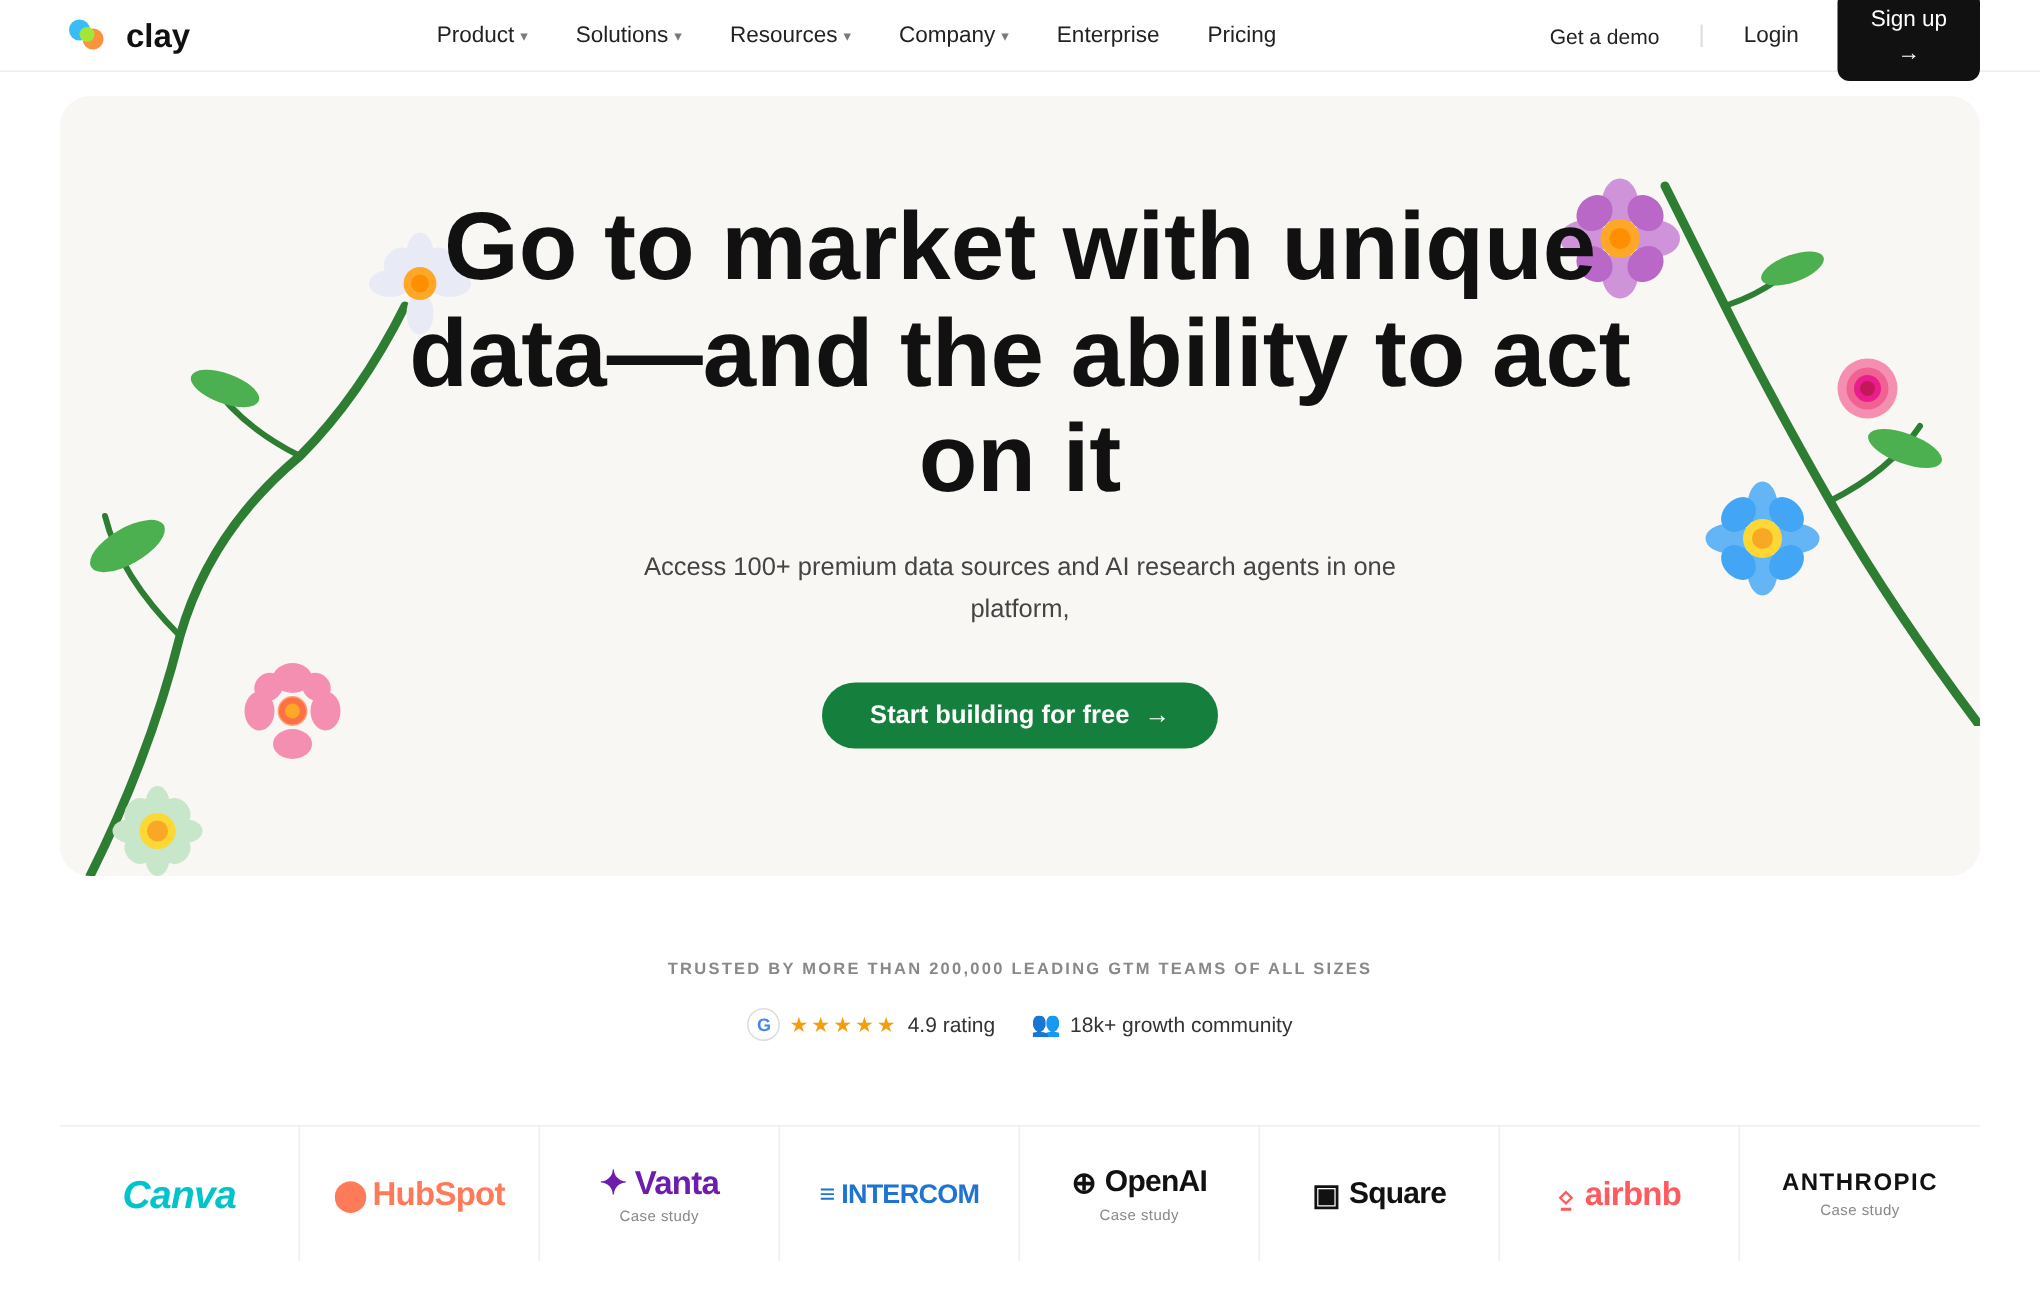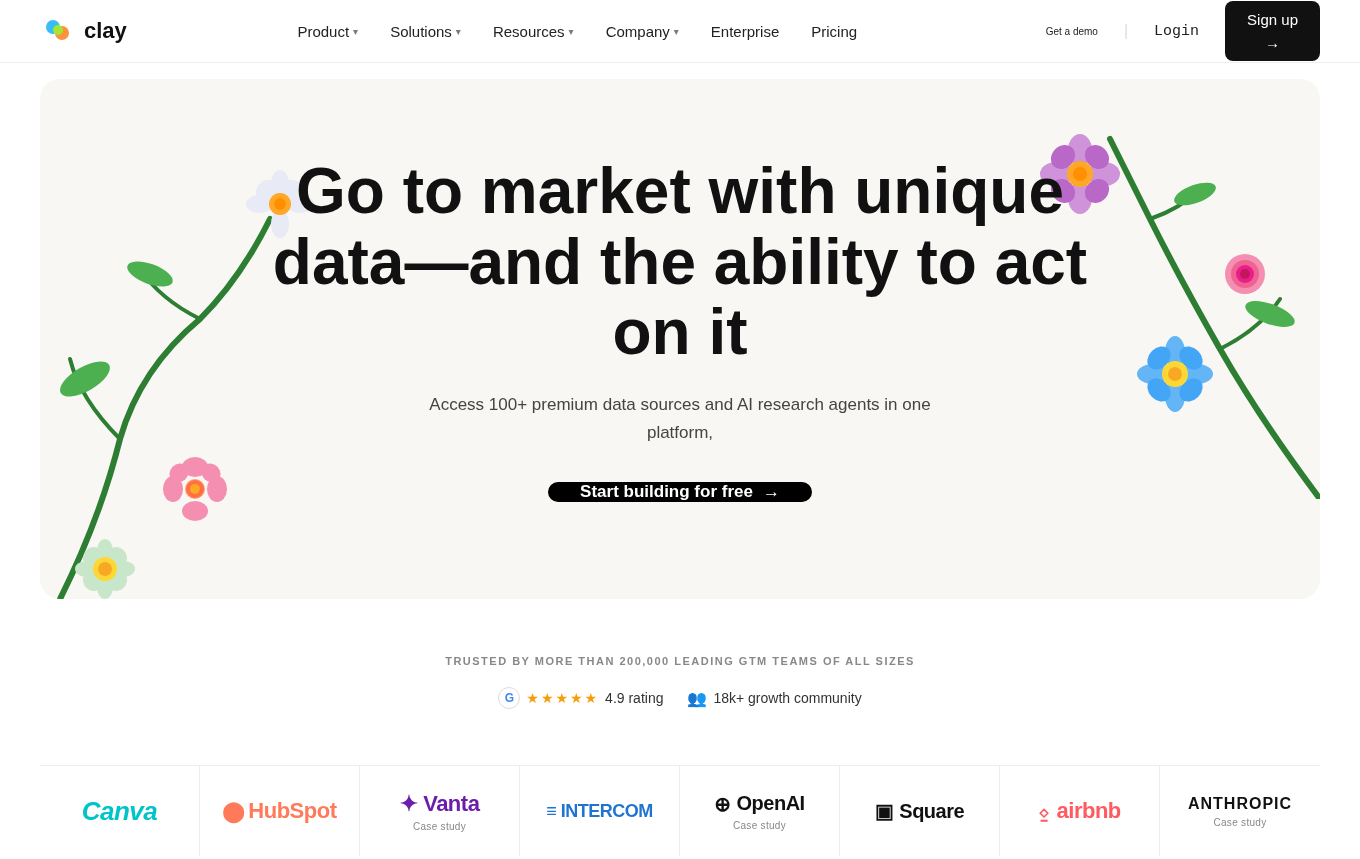--- a/index.html
+++ b/index.html
@@ -1,36 +1,36 @@
 <!DOCTYPE html>
 <html><head>
   <meta charset="utf-8">
   <style>
     * { margin: 0; padding: 0; box-sizing: border-box; }
     body { font-family: -apple-system, BlinkMacSystemFont, 'Segoe UI', sans-serif; background: #fff; overflow-x: hidden; }
 
     
     nav {
       display: flex; align-items: center; justify-content: space-between;
-      padding: 0 40px; height: 63px; background: #fff;
+      padding: 0 40px; height: 48px; background: #fff;
       border-bottom: 1px solid #eee; position: sticky; top: 0; z-index: 100;
     }
     .nav-logo { display: flex; align-items: center; gap: 8px; text-decoration: none; }
     .nav-logo-icon { width: 36px; height: 36px; }
     .nav-logo-text { font-size: 22px; font-weight: 700; color: #111; }
     .nav-links { display: flex; align-items: center; gap: 4px; }
     .nav-link {
       display: flex; align-items: center; gap: 4px;
       padding: 8px 14px; font-size: 15px; color: #222; text-decoration: none;
       border-radius: 6px; cursor: pointer; background: none; border: none; font-family: inherit;
     }
     .nav-link .chevron { font-size: 10px; opacity: 0.6; }
     .nav-right { display: flex; align-items: center; gap: 8px; }
-    .btn-demo { padding: 9px 18px; font-size: 10px; background: none; border: none; cursor: pointer; color: #222; font-family: inherit; }
-    .btn-login { padding: 9px 18px; font-size: 15px; background: none; border: none; cursor: pointer; color: #222; font-family: Liberation Mono, monospace; border-right: 1px solid #ddd; }
+    .btn-demo { padding: 9px 18px; font-size: 14px; background: none; border: none; cursor: pointer; color: #222; font-family: inherit; }
+    .btn-login { padding: 9px 18px; font-size: 15px; background: none; border: none; cursor: pointer; color: #222; font-family: Liberation Sans, sans-serif; border-right: 1px solid #ddd; }
     .btn-signup {
       display: flex; align-items: center; gap: 6px;
       padding: 10px 22px; background: #111; color: #fff; font-size: 15px;
       border: none; border-radius: 8px; cursor: pointer; font-family: inherit; font-weight: 500; flex-direction: column;
     }
 
     
     .hero {
       background: #f8f7f4; margin: 16px 40px; border-radius: 20px;
       min-height: 520px; position: relative; overflow: hidden;
@@ -40,21 +40,21 @@
     .hero-title {
       font-size: 64px; font-weight: 900; text-align: center; line-height: 1.1;
       color: #111; max-width: 900px; z-index: 2; position: relative;
     }
     .hero-sub {
       font-size: 17px; color: #444; text-align: center; margin-top: 24px;
       line-height: 1.6; max-width: 560px; z-index: 2; position: relative;
     }
     .btn-cta {
       display: flex; align-items: center; gap: 10px;
-      margin-top: 36px; padding: 0 32px; background: #000000; color: #fff;
+      margin-top: 36px; padding: 12px 32px; background: #15803d; color: #fff;
       font-size: 17px; font-weight: 600; border: none; border-radius: 50px;
       cursor: pointer; font-family: inherit; z-index: 2; position: relative;
     }
 
     
     .flowers-left {
       position: absolute; left: 0; bottom: 0; width: 310px; height: 480px; z-index: 1;
     }
     .flowers-right {
       position: absolute; right: 0; top: 40px; width: 320px; height: 380px; z-index: 1;

